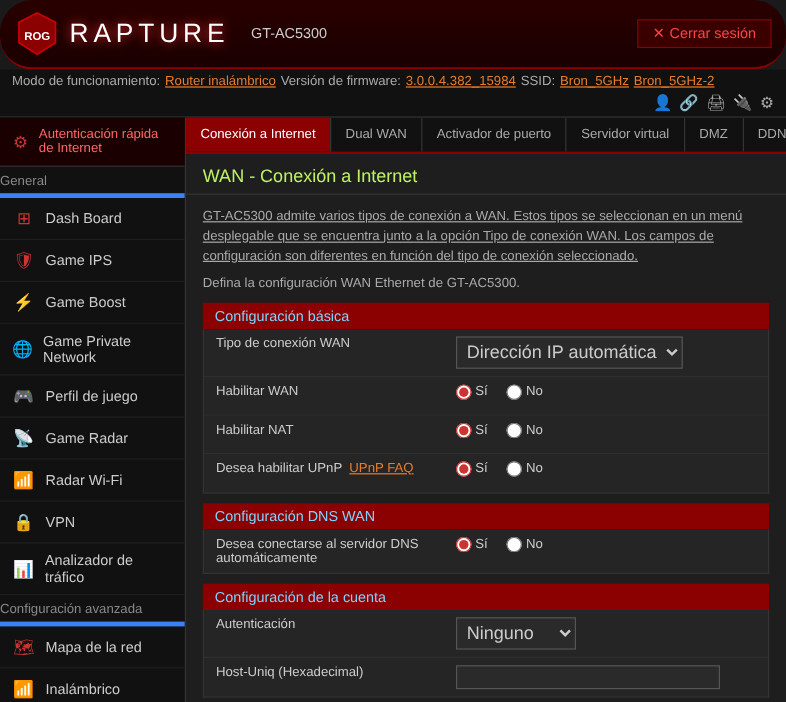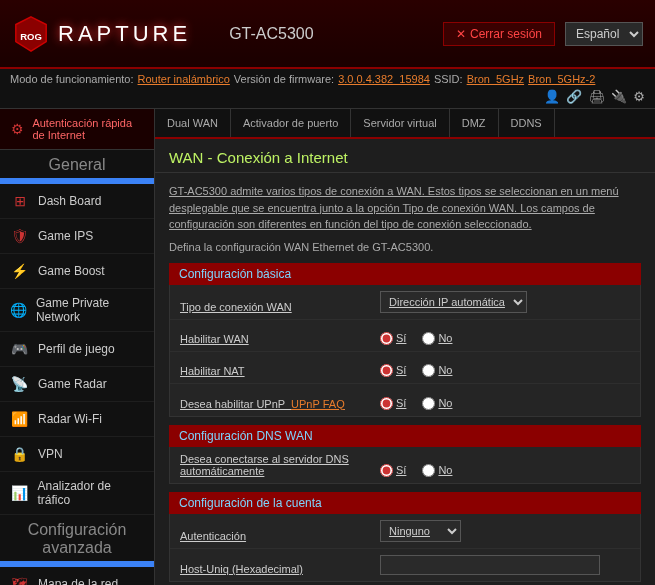--- a/index.html
+++ b/index.html
@@ -9,47 +9,48 @@
       font-family: Arial, sans-serif;
       font-size: 12px;
       background: #1a1a1a;
       color: #ccc;
       overflow: hidden;
     }
 
     
     .header {
       background: linear-gradient(to bottom, #2a0000, #1a0000);
-      height: 69px;
+      height: 58px;
       display: flex;
       align-items: center;
       padding: 0 12px;
       border-bottom: 2px solid #8b0000;
       position: relative;
+      border-radius: 27px;
     }
     .logo-area {
       display: flex;
       align-items: center;
       gap: 8px;
     }
     .rog-shield {
       width: 38px;
       height: 38px;
     }
     .rapture-text {
       color: #fff;
       font-size: 22px;
       font-weight: normal;
       letter-spacing: 4px;
       text-shadow: 0 0 10px #ff3333;
     }
     .model-text {
       color: #ccc;
-      font-size: 16px;
-      margin-left: 30px;
+      font-size: 12px;
+      margin-left: 10px;
     }
     .header-right {
       margin-left: auto;
       display: flex;
       align-items: center;
       gap: 10px;
     }
     .btn-logout {
       background: #3a0000;
       color: #ff4444;
@@ -98,25 +99,25 @@
 
     
     .sidebar {
       width: 155px;
       background: #111;
       border-right: 1px solid #333;
       overflow-y: auto;
       flex-shrink: 0;
     }
     .sidebar-section-header {
-      text-align: center;
+      text-align: left;
       color: #888;
-      font-size: 16px;
+      font-size: 11px;
       padding: 6px 0 4px;
-      border-bottom: 6px solid #3b82f6;
+      border-bottom: 4px solid #3b82f6;
     }
     .sidebar-item {
       display: flex;
       align-items: center;
       gap: 8px;
       padding: 7px 10px;
       cursor: pointer;
       border-bottom: 1px solid #1e1e1e;
       color: #ccc;
       font-size: 12px;
@@ -204,25 +205,24 @@
 
     
     .form-section {
       background: #252525;
       border: 1px solid #333;
       border-top: none;
       margin-bottom: 8px;
     }
     .form-row {
       display: flex;
-      align-items: flex-end;
+      align-items: flex-start;
       padding: 6px 10px;
       border-bottom: 1px solid #2e2e2e;
       min-height: 32px;
-      text-decoration: underline;
     }
     .form-row:last-child { border-bottom: none; }
     .form-label {
       width: 200px;
       font-size: 11px;
       color: #ccc;
       flex-shrink: 0;
     }
     .form-control {
       flex: 1;
@@ -243,21 +243,21 @@
       font-size: 11px;
       cursor: pointer;
     }
     input[type="radio"] { accent-color: #cc3333; cursor: pointer; }
 
     select.form-select {
       background: #2a2a2a;
       color: #ccc;
       border: 1px solid #555;
       padding: 3px 4px;
-      font-size: 11px;
+      font-size: 15px;
       cursor: pointer;
     }
     input.form-input-wide {
       background: #2a2a2a;
       color: #ccc;
       border: 1px solid #555;
       padding: 3px 6px;
       font-size: 11px;
       width: 220px;
     }
@@ -273,23 +273,20 @@
       <text x="20" y="26" text-anchor="middle" font-size="10" fill="#fff" font-weight="bold">ROG</text>
     </svg>
     <span class="rapture-text">RAPTURE</span>
     <span class="model-text">GT-AC5300</span>
   </div>
   <div class="header-right">
     <button class="btn-logout">
       <span>✕</span>
       <span>Cerrar sesión</span>
     </button>
-    <select class="lang-select">
-      <option>Español</option>
-    </select>
   </div>
 </div>
 
 <div class="info-bar">
   <span>Modo de funcionamiento:</span>
   <a>Router inalámbrico</a>
   <span>Versión de firmware:</span>
   <a>3.0.0.4.382_15984</a>
   <span>SSID:</span>
   <a>Bron_5GHz</a>
@@ -355,20 +352,21 @@
     <div class="sidebar-item">
       <span class="sidebar-icon">📶</span>
       <span>Inalámbrico</span>
     </div>
 
   </div>
 
   <div class="main-content">
 
     <div class="tab-bar">
+      <div class="tab active">Conexión a Internet</div>
       <div class="tab">Dual WAN</div>
       <div class="tab">Activador de puerto</div>
       <div class="tab">Servidor virtual</div>
       <div class="tab">DMZ</div>
       <div class="tab">DDNS</div>
 
     </div>
 
     <div class="page-title">WAN - Conexión a Internet</div>
 

